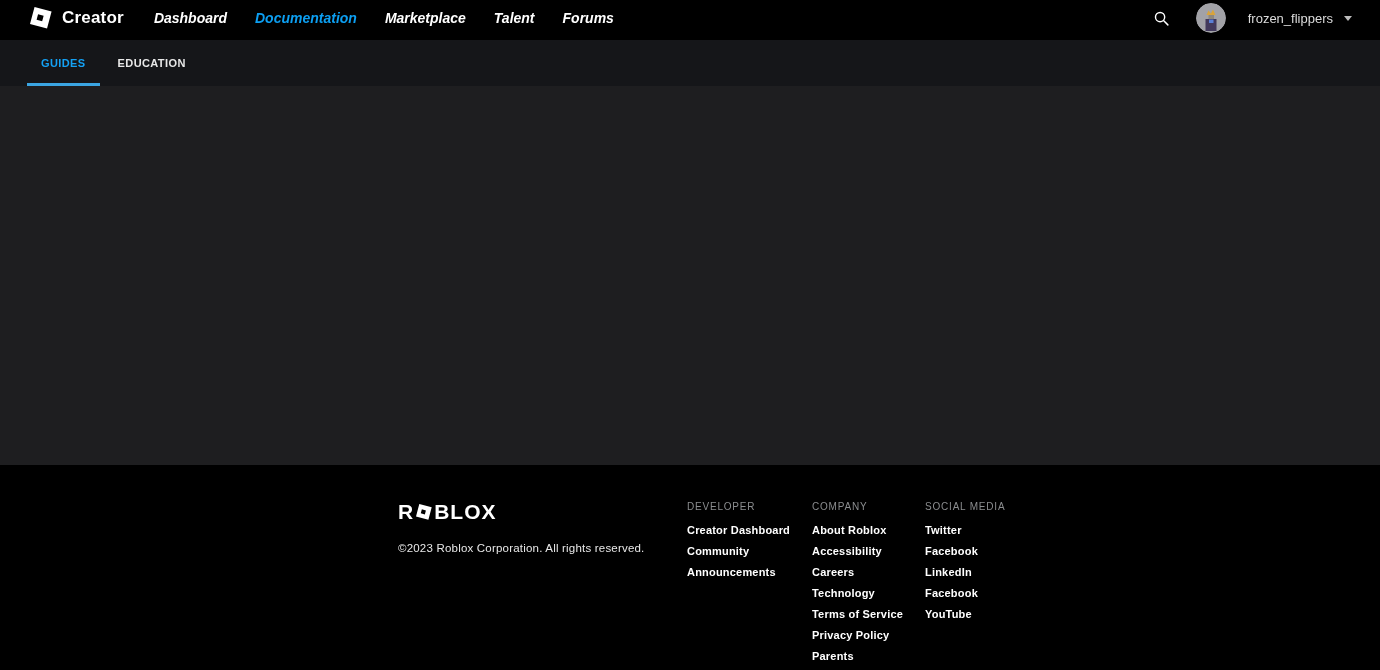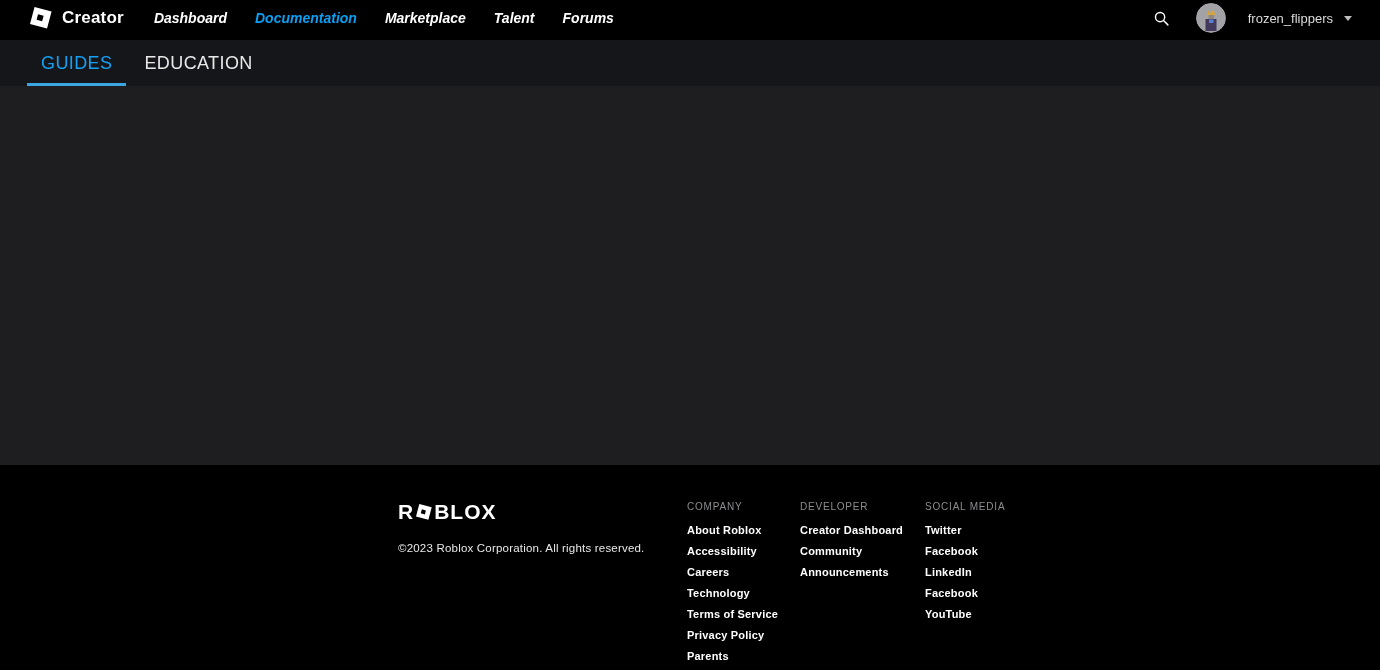--- a/index.html
+++ b/index.html
@@ -51,21 +51,21 @@
     height: 46px;
     background: #151619;
     display: flex;
     align-items: stretch;
     padding-left: 27px;
     gap: 4px;
   }
   .tab {
     display: flex; align-items: center;
     padding: 0 14px;
-    color: #e8e8e8; font-size: 18px; font-weight: 400;
+    color: #e8e8e8; font-size: 11px; font-weight: 700;
     letter-spacing: .4px; cursor: pointer; position: relative;
     white-space: nowrap;
   }
   .tab.active { color: #14a1f4; }
   .tab.active::after {
     content: ""; position: absolute; left: 0; right: 0; bottom: 0;
     height: 3px; background: #3ba5e2;
   }
 
   
@@ -158,36 +158,36 @@
       <span class="logo-square">
         <svg width="16" height="16" viewBox="0 0 25 25">
           <path fill="#ffffff" fill-rule="evenodd" d="M5.16 0 L0 19.36 L19.36 24.52 L24.52 5.16 Z M9.17 8.28 L15.5 9.97 L13.81 16.3 L7.48 14.61 Z"></path>
         </svg>
       </span>
       <span>BLOX</span>
     </div>
     <div class="copyright">©2023 Roblox Corporation. All rights reserved.</div>
   </div>
 
+  <div class="footer-col col-developer">
+    <div class="col-title">DEVELOPER</div>
+    <div class="footer-link">Creator Dashboard</div>
+    <div class="footer-link">Community</div>
+    <div class="footer-link">Announcements</div>
+  </div>
+
   <div class="footer-col col-company">
     <div class="col-title">COMPANY</div>
     <div class="footer-link">About Roblox</div>
     <div class="footer-link">Accessibility</div>
     <div class="footer-link">Careers</div>
     <div class="footer-link">Technology</div>
     <div class="footer-link">Terms of Service</div>
     <div class="footer-link">Privacy Policy</div>
     <div class="footer-link">Parents</div>
-  </div>
-
-  <div class="footer-col col-developer">
-    <div class="col-title">DEVELOPER</div>
-    <div class="footer-link">Creator Dashboard</div>
-    <div class="footer-link">Community</div>
-    <div class="footer-link">Announcements</div>
   </div>
 
   <div class="footer-col col-social">
     <div class="col-title">SOCIAL MEDIA</div>
     <div class="footer-link">Twitter</div>
     <div class="footer-link">Facebook</div>
     <div class="footer-link">LinkedIn</div>
     <div class="footer-link">Facebook</div>
     <div class="footer-link">YouTube</div>
   </div>

